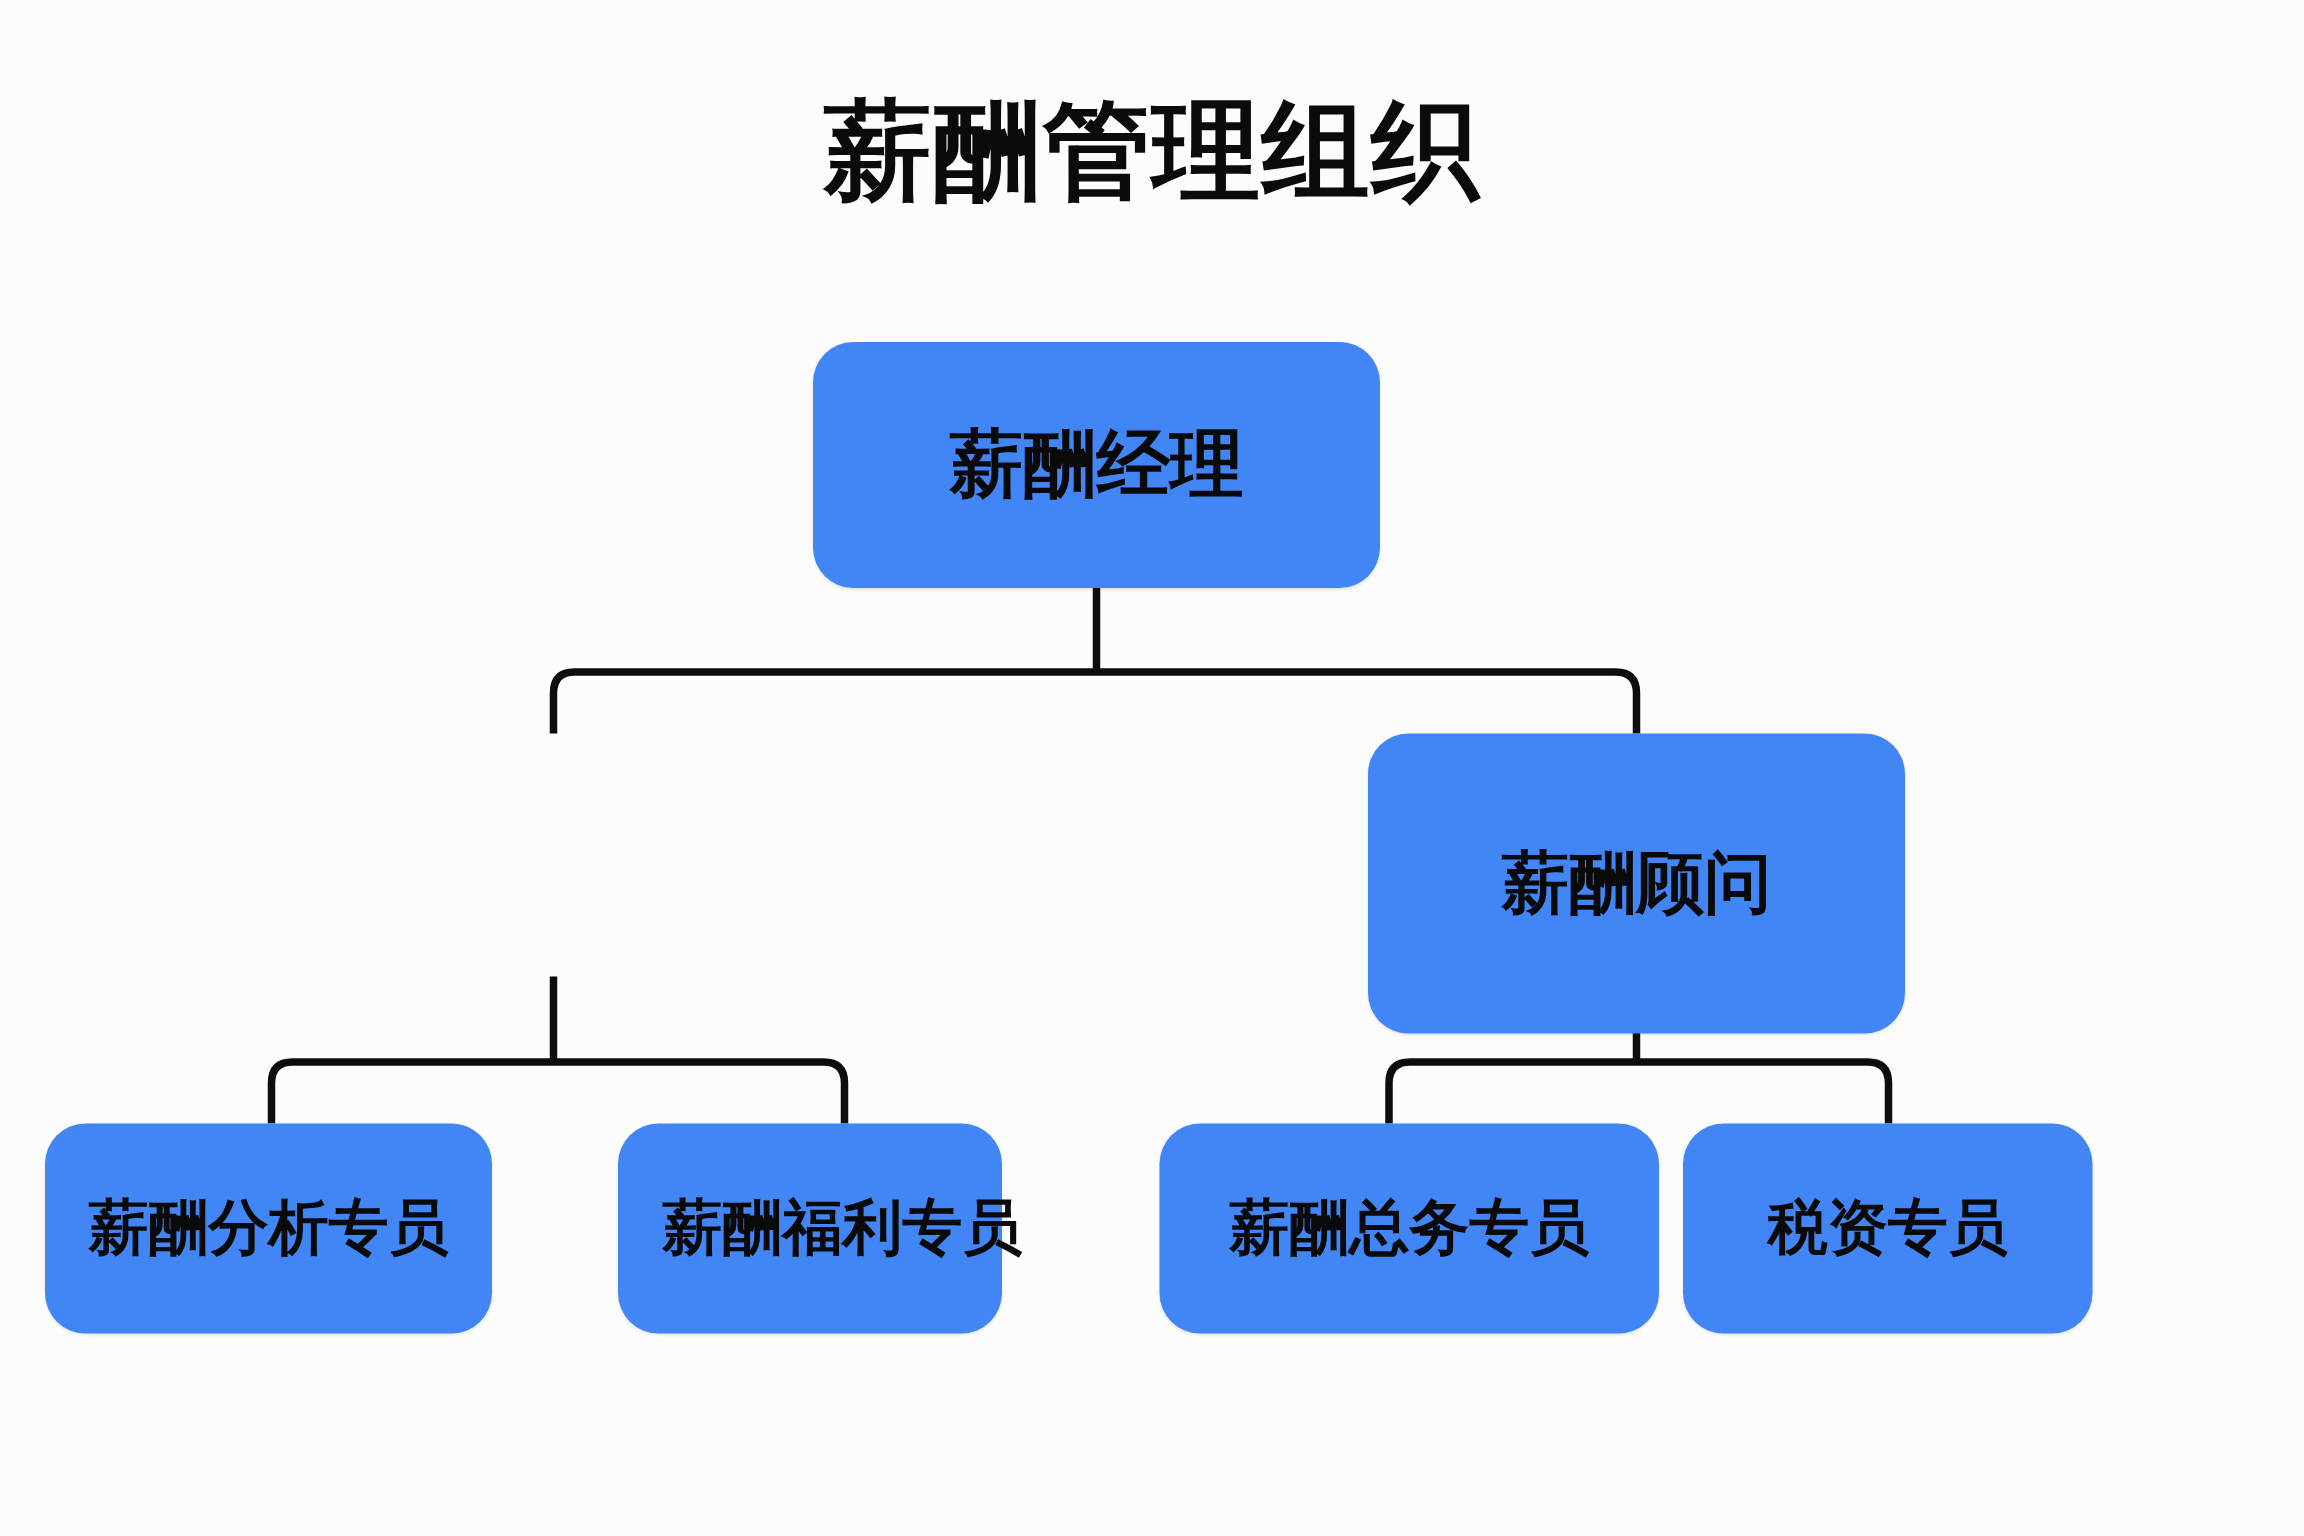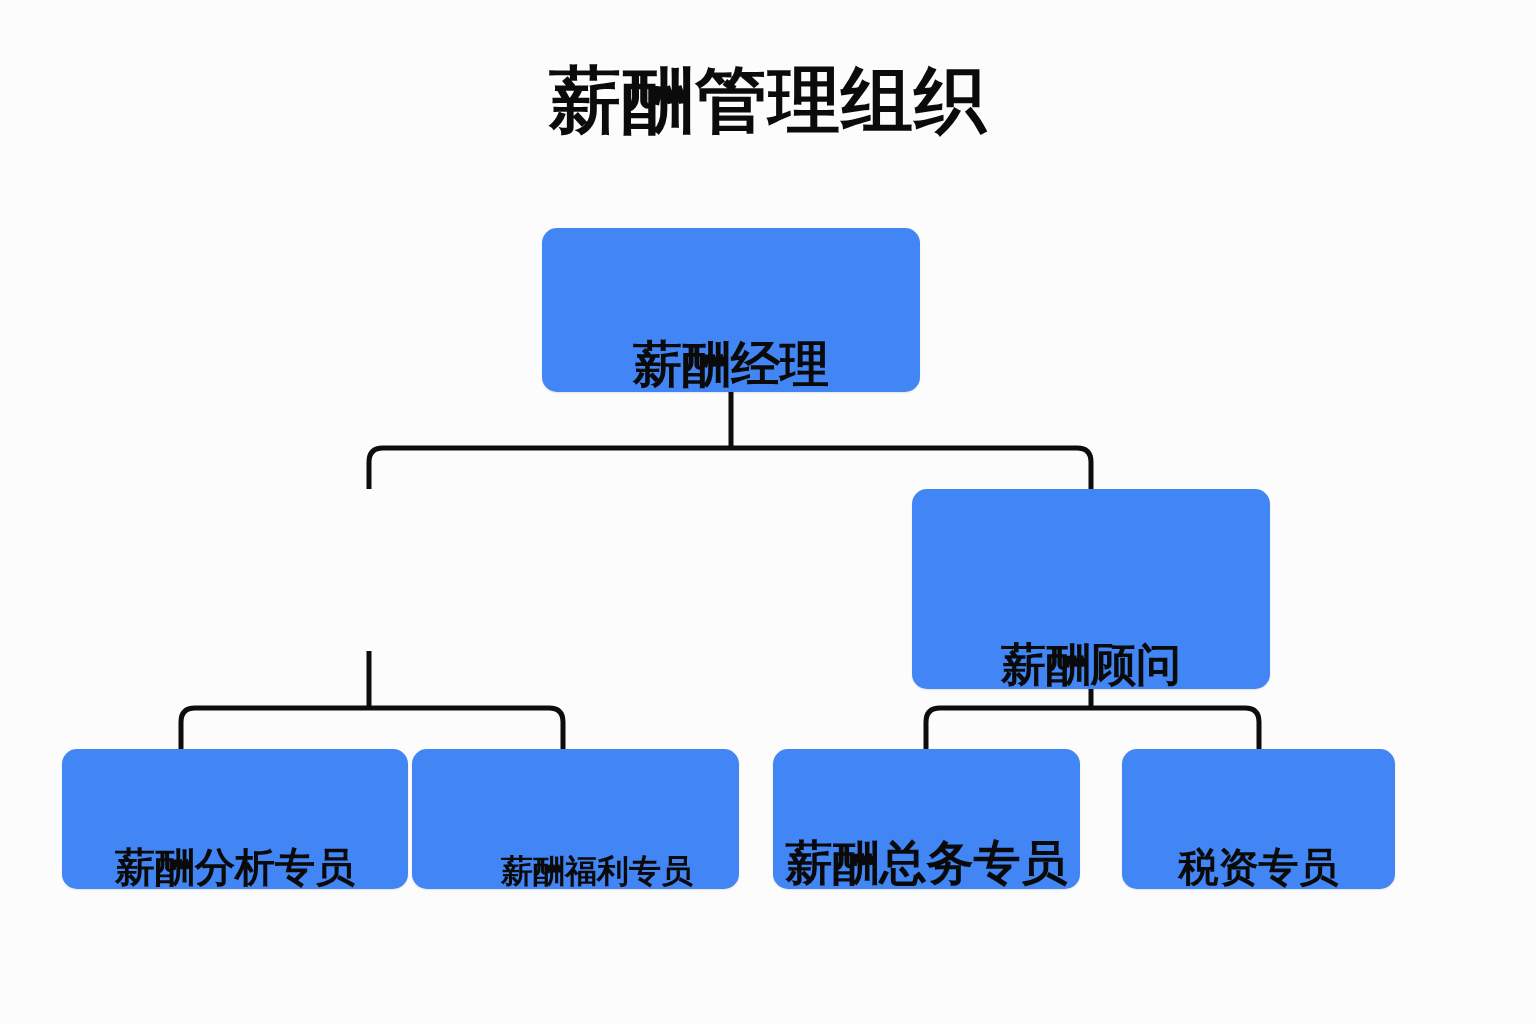--- a/index.html
+++ b/index.html
@@ -38,23 +38,23 @@
     font-weight: bold;
     color: #0b0b0b;
     letter-spacing: 1px;
     line-height: 1.0;
     white-space: nowrap;
   }
   .node {
     position: absolute;
     box-sizing: border-box;
     background: #4285f4;
-    border-radius: 15px;
+    border-radius: 27px;
     display: flex;
-    align-items: flex-end;
+    align-items: center;
     justify-content: center;
     color: #0a0a0a;
     font-weight: bold;
     text-align: center;
     line-height: 1.1;
     white-space: nowrap;
     box-shadow: 0 1px 2px rgba(0,0,0,0.10);
   }
   .node-label {
     display: block;
@@ -80,39 +80,38 @@
     left: 912px;
     top: 489px;
     width: 358px;
     height: 200px;
     font-size: 45px;
   }
   
   #node-analysis-specialist {
     left: 30px;
     top: 749px;
-    width: 346px;
+    width: 298px;
     height: 140px;
     font-size: 40px;
-    margin-left: 32px;
   }
   #node-benefits-specialist {
     left: 412px;
     top: 749px;
-    width: 327px;
+    width: 256px;
     height: 140px;
-    font-size: 32px;
+    font-size: 40px;
     padding-left: 43px;
   }
   #node-general-affairs-specialist {
     left: 773px;
     top: 749px;
-    width: 307px;
+    width: 333px;
     height: 140px;
-    font-size: 47px;
+    font-size: 40px;
   }
   #node-payroll-tax-specialist {
     left: 1122px;
     top: 749px;
     width: 273px;
     height: 140px;
     font-size: 40px;
   }
 </style>
 </head>

